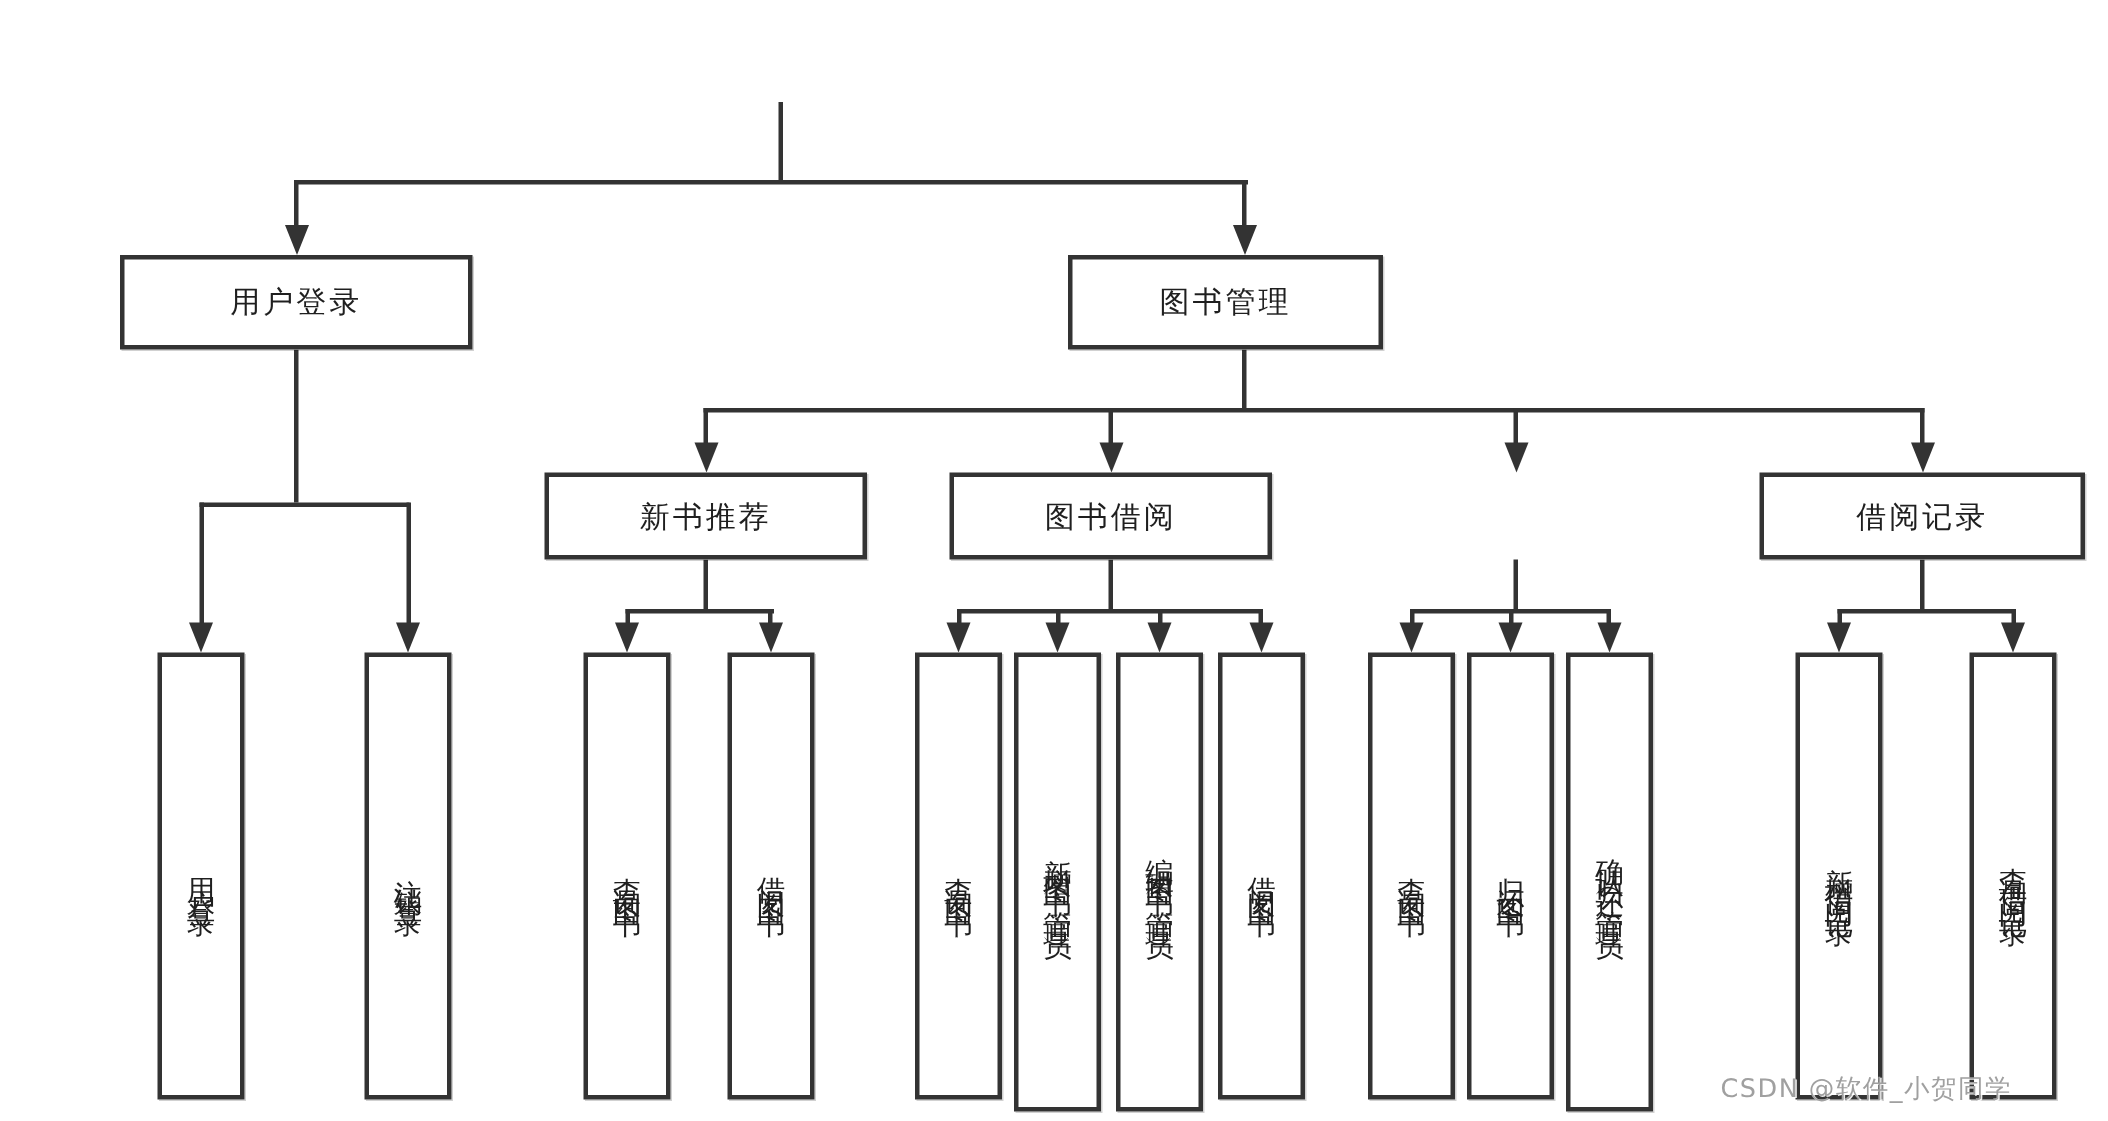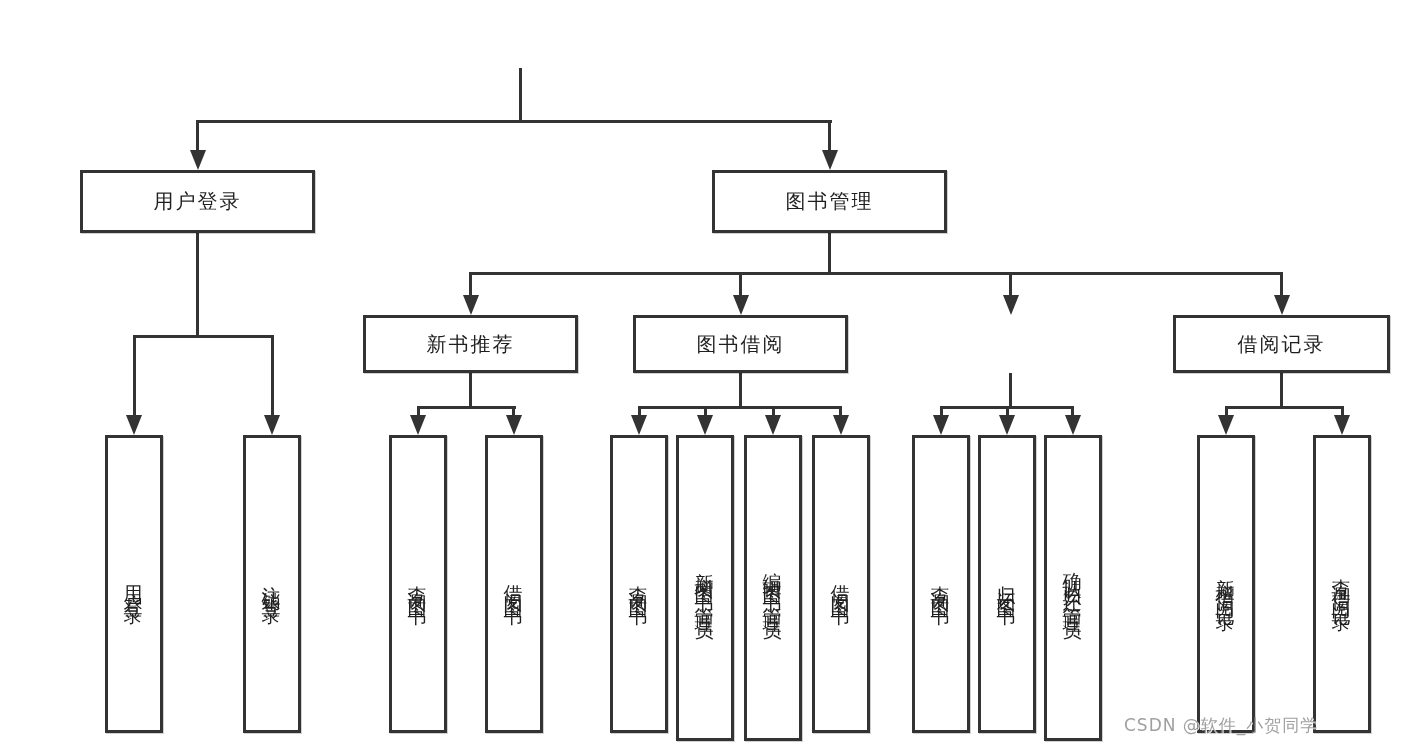--- a/index.html
+++ b/index.html
@@ -53,21 +53,21 @@
   .h{position:absolute;height:3px;background:var(--line);z-index:1;}
   .tri{
     position:absolute;width:0;height:0;
     border-left:8px solid transparent;
     border-right:8px solid transparent;
     border-top:20px solid var(--line);
     z-index:1;
   }
   .watermark{
     position:absolute;
-    left:1124px;
+    left:1147px;
     top:714px;
     font-size:17px;
     letter-spacing:1px;
     color:var(--watermark);
     text-shadow:1px 1px 0 rgba(255,255,255,.9);
     z-index:10;
     white-space:nowrap;
   }
 </style>
 </head>
@@ -77,21 +77,21 @@
 
 
   <div class="v" style="left:519px;top:68px;height:52px"></div>
   <div class="h" style="left:196px;top:120px;width:636px"></div>
   <div class="v" style="left:196px;top:120px;height:32px"></div>
   <div class="tri" style="left:190px;top:150px"></div>
   <div class="v" style="left:828px;top:120px;height:32px"></div>
   <div class="tri" style="left:822px;top:150px"></div>
 
   <div class="hbox" style="left:80px;top:170px;width:235px;height:63px">用户登录</div>
-  <div class="hbox" style="left:712px;top:170px;width:235px;height:63px">图书管理</div>
+  <div class="hbox" style="left:712px;top:170px;width:210px;height:63px">图书管理</div>
 
   <div class="v" style="left:196px;top:233px;height:102px"></div>
   <div class="h" style="left:133px;top:335px;width:140px"></div>
   <div class="v" style="left:133px;top:335px;height:82px"></div>
   <div class="tri" style="left:126px;top:415px"></div>
   <div class="v" style="left:271px;top:335px;height:82px"></div>
   <div class="tri" style="left:264px;top:415px"></div>
 
   <div class="v" style="left:828px;top:233px;height:39px"></div>
   <div class="h" style="left:469px;top:272px;width:814px"></div>

